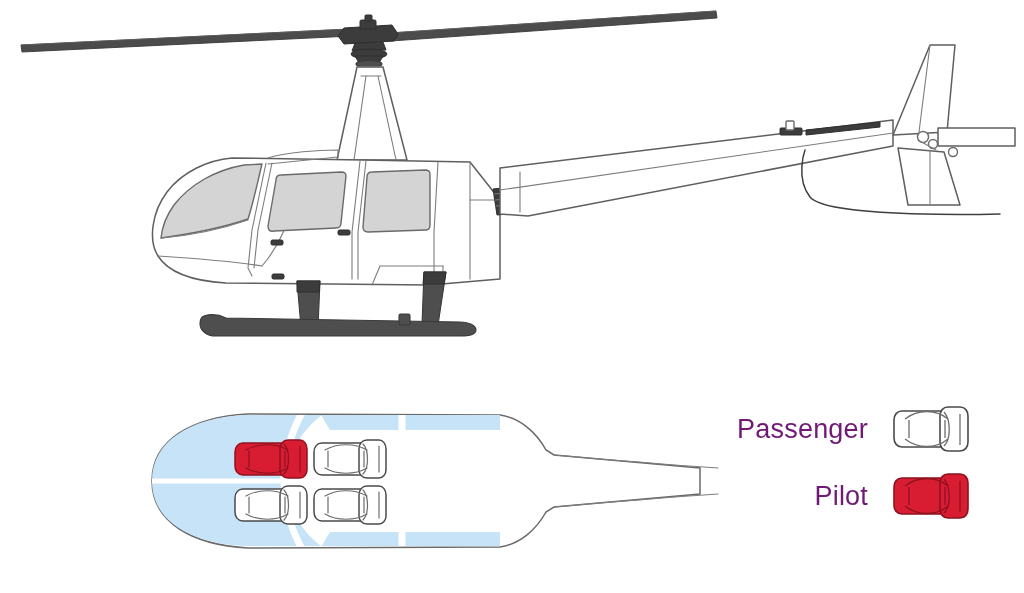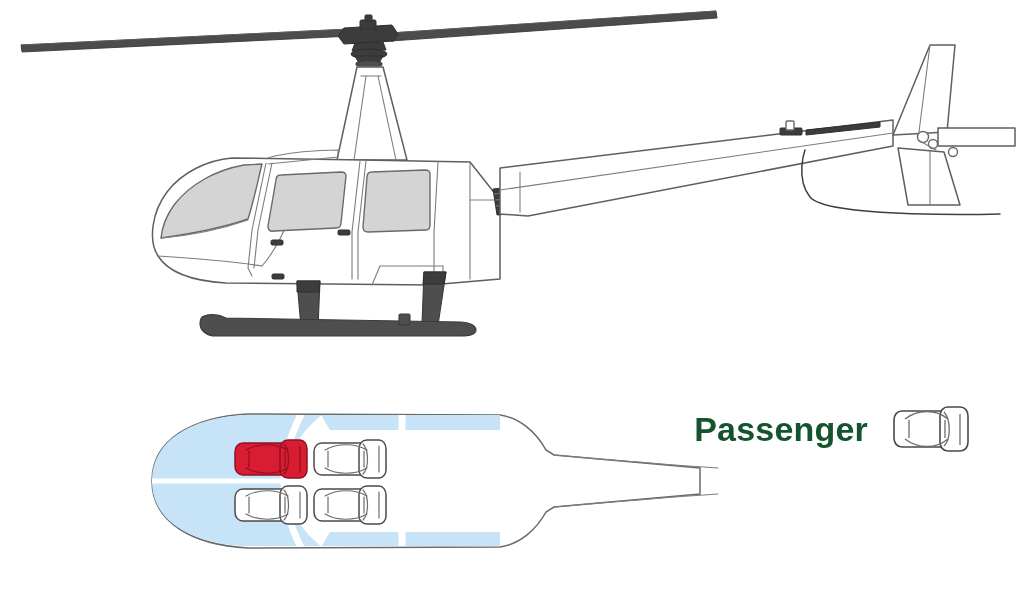--- a/index.html
+++ b/index.html
@@ -41,26 +41,26 @@
     height: 56px;
     display: flex;
     align-items: center;
     justify-content: flex-end;
   }
   .legend-row.r1 { top: 6px; }
   .legend-row.r2 { top: 73px; }
   .legend-row.r3 { top: 138px; }
   .legend-label {
     font-family: "Liberation Sans", sans-serif;
-    font-size: 34px;
-    color: #14532d;
+    font-size: 27px;
+    color: #701a75;
     letter-spacing: 0.2px;
     white-space: nowrap;
     margin-right: 22px;
-    font-weight: 700;
+    font-weight: 400;
   }
   .legend-swatch {
     width: 100px;
     height: 56px;
     position: relative;
     flex: 0 0 auto;
   }
   .legend-swatch svg { display: block; }
 </style>
 </head>
@@ -354,17 +354,35 @@
             <path d="M15,18 C28,8 46,8 58,18" fill="none" stroke="#6d6d6d" stroke-width="1.3"></path>
             <path d="M15,38 C28,48 46,48 58,38" fill="none" stroke="#6d6d6d" stroke-width="1.3"></path>
             <path d="M19,19 L19,37 M55,19 L55,37" fill="none" stroke="#6d6d6d" stroke-width="1.3"></path>
             <path d="M54,11 C61,19 61,38 54,45" fill="none" stroke="#6d6d6d" stroke-width="1.3"></path>
             <path d="M70,13 L70,44" fill="none" stroke="#6d6d6d" stroke-width="1.3"></path>
           </g>
         </svg>
       </span>
     </div>
 
+    <div class="legend-row r2">
+      <span class="legend-label">Pilot</span>
+      <span class="legend-swatch">
+        <svg width="100" height="56" viewBox="0 0 100 56" xmlns="http://www.w3.org/2000/svg">
+          <g>
+            <path d="M12,10 C7,10 4,14 4,19 L4,37 C4,42 7,46 12,46 L62,46
+                     C67,46 70,42 70,37 L70,19 C70,14 67,10 62,10 Z" fill="#d81c32" stroke="#8f1220" stroke-width="1.6"></path>
+            <path d="M58,6 C53,6 50,10 50,15 L50,41 C50,46 53,50 58,50 L70,50
+                     C75,50 78,46 78,41 L78,15 C78,10 75,6 70,6 Z" fill="#d81c32" stroke="#8f1220" stroke-width="1.6"></path>
+            <path d="M15,18 C28,8 46,8 58,18" fill="none" stroke="#8f1220" stroke-width="1.3"></path>
+            <path d="M15,38 C28,48 46,48 58,38" fill="none" stroke="#8f1220" stroke-width="1.3"></path>
+            <path d="M19,19 L19,37 M55,19 L55,37" fill="none" stroke="#8f1220" stroke-width="1.3"></path>
+            <path d="M54,11 C61,19 61,38 54,45" fill="none" stroke="#8f1220" stroke-width="1.3"></path>
+            <path d="M70,13 L70,44" fill="none" stroke="#8f1220" stroke-width="1.3"></path>
+          </g>
+        </svg>
+      </span>
+    </div>
 
 
   </div>
 
 </div>
 
 </body></html>

